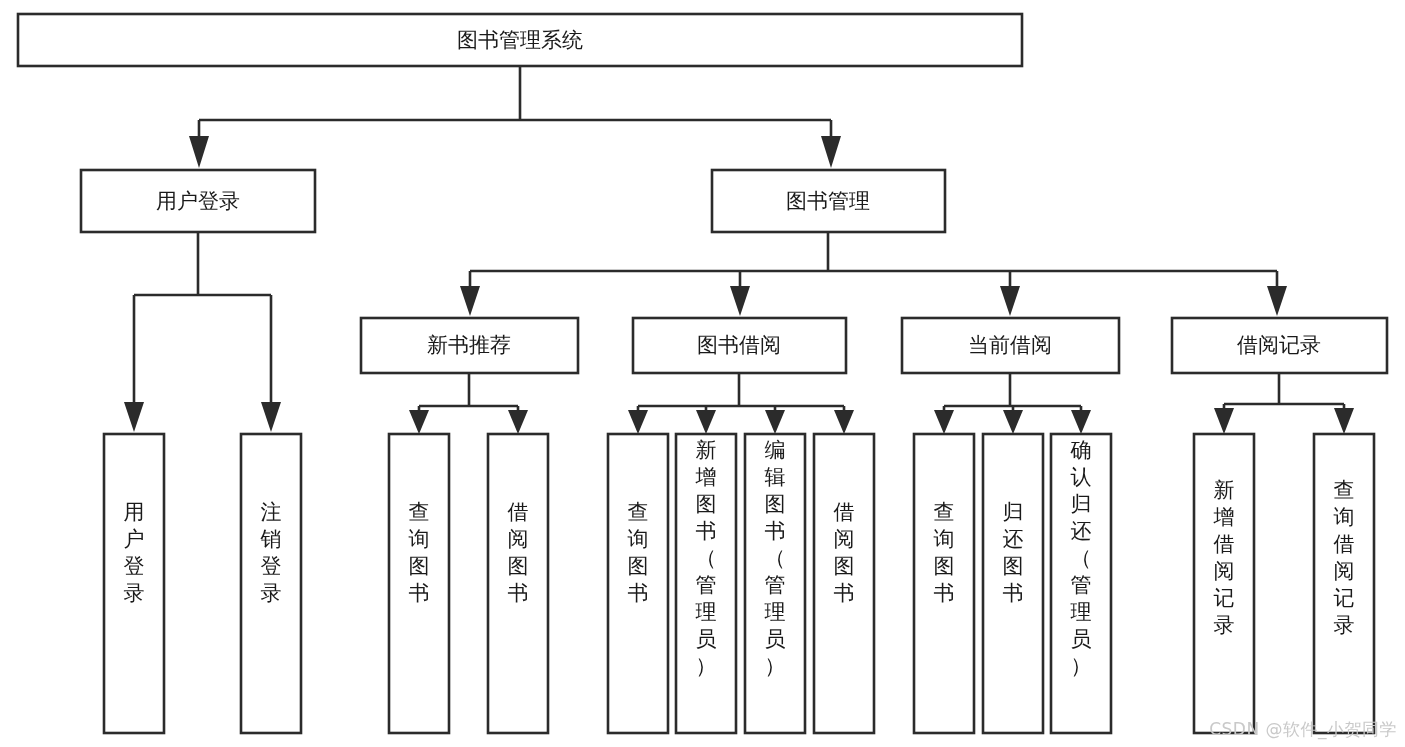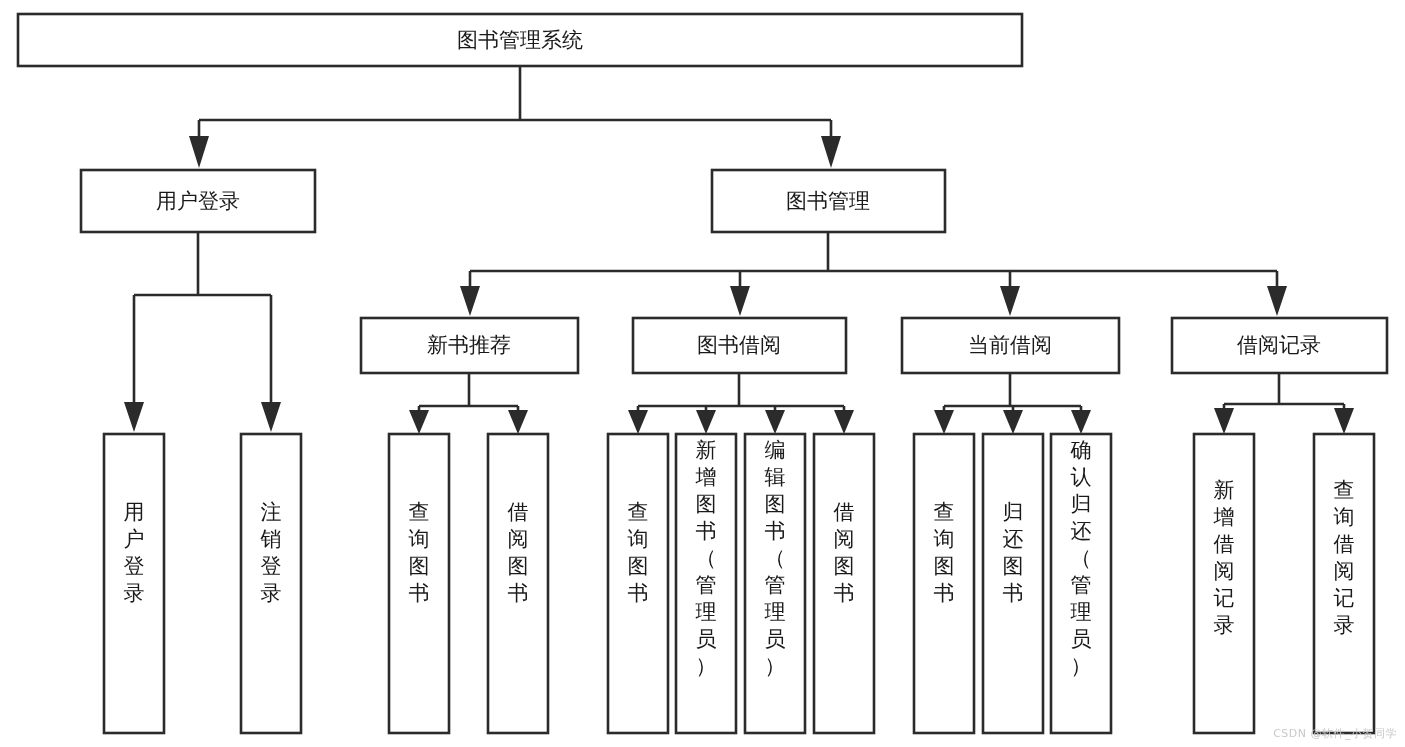--- a/index.html
+++ b/index.html
@@ -48,21 +48,21 @@
     fill: #1a1a1a;
     font-family: "DejaVu Sans", "Liberation Sans", sans-serif;
     font-size: 21px;
     text-anchor: middle;
   }
   .watermark {
     position: absolute;
     right: 8px;
     bottom: 6px;
     color: #c9c9c9;
-    font-size: 11px;
+    font-size: 17px;
     font-family: "DejaVu Sans", "Liberation Sans", sans-serif;
     white-space: nowrap;
     letter-spacing: 0.5px;
     pointer-events: none;
   }
 </style>
 </head>
 <body>
 
 <svg id="diagram" viewBox="0 0 1405 747">

